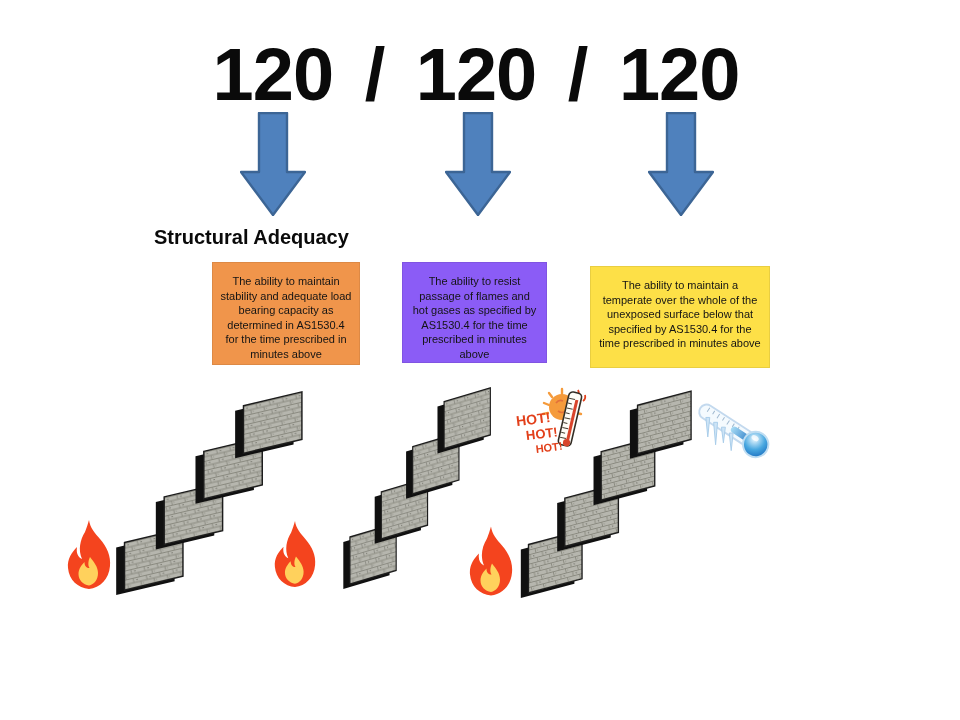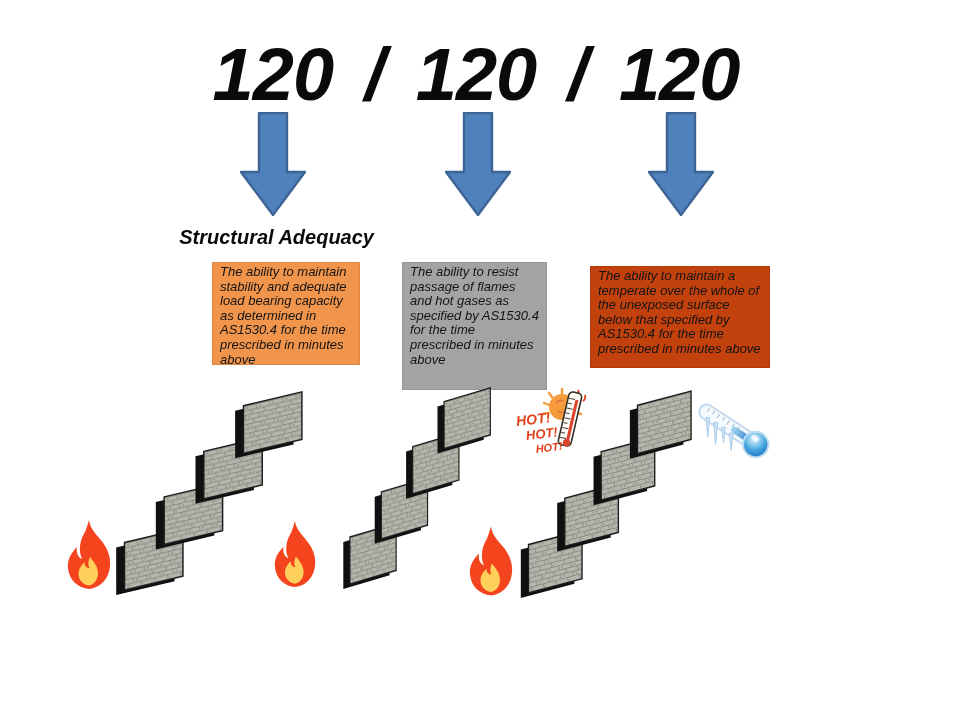--- a/index.html
+++ b/index.html
@@ -1,23 +1,23 @@
 <!DOCTYPE html>
 <html><head>
 <meta charset="utf-8">
 <style>
   html,body{margin:0;padding:0;background:#fff;}
   #slide{position:relative;width:960px;height:720px;background:#ffffff;overflow:hidden;
-         font-family:"Liberation Sans", sans-serif;color:#000;font-style:italic;}
+         font-family:"Liberation Sans", sans-serif;color:#000;}
   .abs{position:absolute;}
   .title{left:0;top:38px;width:952px;text-align:center;font-size:74px;font-weight:700;
          letter-spacing:-1px;word-spacing:12px;line-height:1;color:#0a0a0a;}
-  .heading{top:226px;width:220px;text-align:right;font-size:20px;font-weight:700;color:#0a0a0a;}
-  .descbox{font-size:13px;line-height:14.6px;color:#141414;padding:2px 7px 4px 7px;
-           box-sizing:border-box;border:1px solid rgba(0,0,0,0.08);}
+  .heading{top:226px;width:220px;text-align:left;font-size:20px;font-weight:700;color:#0a0a0a;}
+  .descbox{font-size:11px;line-height:14.6px;color:#141414;padding:11px 7px 4px 7px;
+           box-sizing:border-box;border:1px solid rgba(0,0,0,0.08);text-align:center;}
   svg{display:block;}
   .hot-text{font-family:"Liberation Sans", sans-serif;font-weight:700;fill:#E2401B;}
 </style>
 </head>
 <body>
 
 <svg width="0" height="0" style="position:absolute" aria-hidden="true">
   <defs>
     <pattern id="brick" width="13" height="9" patternUnits="userSpaceOnUse" patternTransform="rotate(-14)">
       <rect width="13" height="9" fill="#B6B6AE"></rect>
@@ -62,22 +62,22 @@
   <svg class="abs" style="left:445px;top:112px" width="66" height="104" viewBox="0 0 66 104">
     <path d="M19 1 H47 V60 H65 L33 103 L1 60 H19 Z" stroke-width="2.4" stroke-linejoin="round" style="fill: rgb(79, 129, 189); stroke: rgb(60, 101, 149);"></path>
   </svg>
   <svg class="abs" style="left:648px;top:112px" width="66" height="104" viewBox="0 0 66 104">
     <path d="M19 1 H47 V60 H65 L33 103 L1 60 H19 Z" stroke-width="2.4" stroke-linejoin="round" style="fill: rgb(79, 129, 189); stroke: rgb(60, 101, 149);"></path>
   </svg>
 
   <div class="abs heading" style="left:154px">Structural Adequacy</div>
 
   <div class="abs descbox" style="left: 212px; top: 262px; width: 148px; height: 103px; background-color: rgb(240, 149, 75);">The ability to maintain stability and adequate load bearing capacity as determined in AS1530.4 for the time prescribed in minutes above</div>
-  <div class="abs descbox" style="left: 402px; top: 262px; width: 145px; height: 128px; background-color: #a3a3a3;">The ability to resist passage of flames and hot gases as specified by AS1530.4 for the time prescribed in minutes above</div>
-  <div class="abs descbox" style="left: 590px; top: 266px; width: 180px; height: 102px; background-color: #c2410c;">The ability to maintain a temperate over the whole of the unexposed surface below that specified by AS1530.4 for the time prescribed in minutes above</div>
+  <div class="abs descbox" style="left: 402px; top: 262px; width: 145px; height: 101px; background-color: #8b5cf6;">The ability to resist passage of flames and hot gases as specified by AS1530.4 for the time prescribed in minutes above</div>
+  <div class="abs descbox" style="left: 590px; top: 266px; width: 180px; height: 102px; background-color: #fde047;">The ability to maintain a temperate over the whole of the unexposed surface below that specified by AS1530.4 for the time prescribed in minutes above</div>
 
   <svg class="abs" style="left:112px;top:382px" width="192" height="214" viewBox="0 0 184 216" preserveAspectRatio="none">
     <use href="#wallg"></use>
   </svg>
   <svg class="abs" style="left:340px;top:378px" width="152" height="212" viewBox="0 0 184 216" preserveAspectRatio="none">
     <use href="#wallg"></use>
   </svg>
   <svg class="abs" style="left:517px;top:381px" width="176" height="218" viewBox="0 0 184 216" preserveAspectRatio="none">
     <use href="#wallg"></use>
   </svg>

